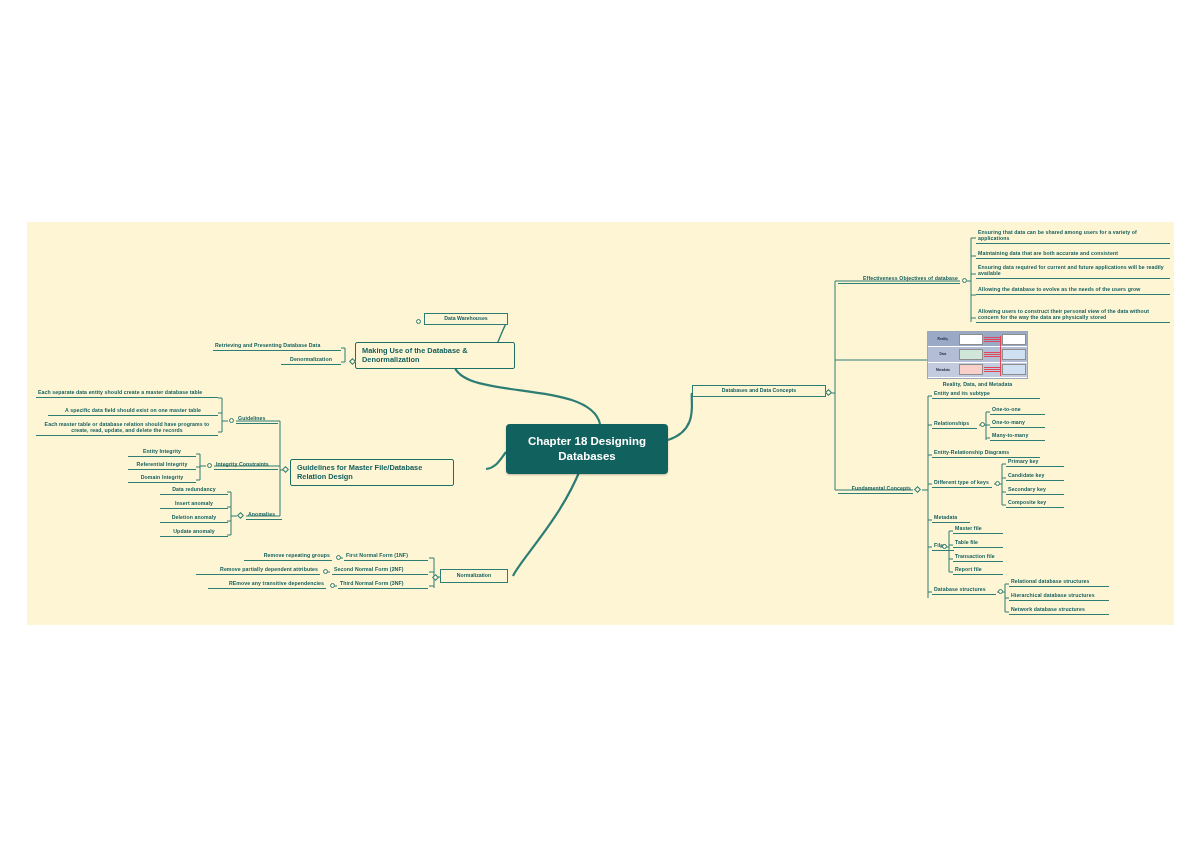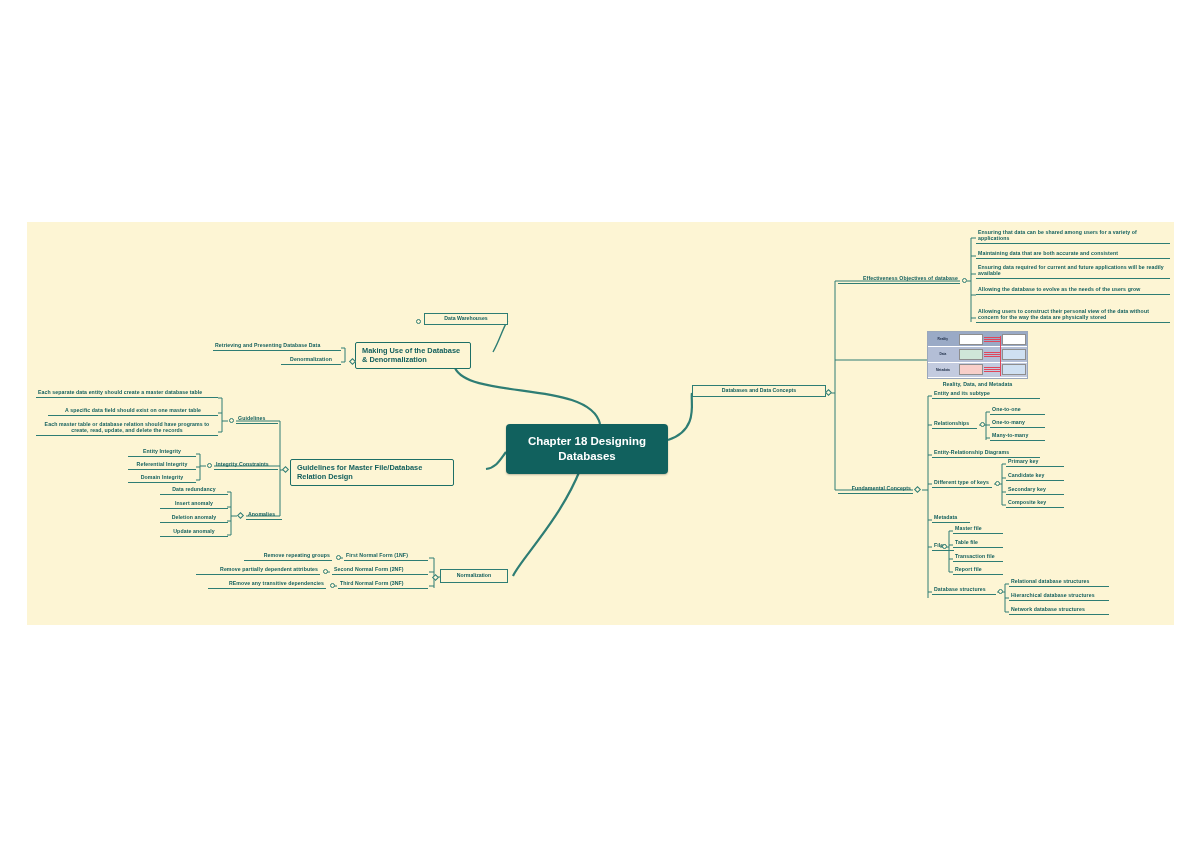--- a/index.html
+++ b/index.html
@@ -338,21 +338,21 @@
 <div class="node n-plain ta-l" style="left:953px; top:539px; width:50px;">Table file</div>
 <div class="node n-plain ta-l" style="left:953px; top:553px; width:50px;">Transaction file</div>
 <div class="node n-plain ta-l" style="left:953px; top:566px; width:50px;">Report file</div>
 
 <div class="node n-plain ta-l" style="left:932px; top:586px; width:64px;">Database structures</div>
 <div class="marker" style="left:998px; top:589px;"></div>
 <div class="node n-plain ta-l" style="left:1009px; top:578px; width:100px;">Relational database structures</div>
 <div class="node n-plain ta-l" style="left:1009px; top:592px; width:100px;">Hierarchical database structures</div>
 <div class="node n-plain ta-l" style="left:1009px; top:606px; width:100px;">Network database structures</div>
 
-<div class="node n-box-lg ta-l" style="left:355px; top:342px; width:116px;">Making Use of the Database &amp; Denormalization</div>
+<div class="node n-box-lg ta-l" style="left:355px; top:342px; width:160px;">Making Use of the Database &amp; Denormalization</div>
 <div class="marker diamond" style="left:350px; top:359px;"></div>
 
 <div class="node n-box ta-c" style="left:424px; top:313px; width:84px;">Data Warehouses</div>
 <div class="marker" style="left:416px; top:319px;"></div>
 
 <div class="node n-plain ta-l" style="left:213px; top:342px; width:128px;">Retrieving and Presenting Database Data</div>
 <div class="node n-plain ta-c" style="left:281px; top:356px; width:60px;">Denormalization</div>
 
 <div class="node n-box-lg ta-l" style="left:290px; top:459px; width:164px;">Guidelines for Master File/Database Relation Design</div>
 <div class="marker diamond" style="left:283px; top:467px;"></div>

